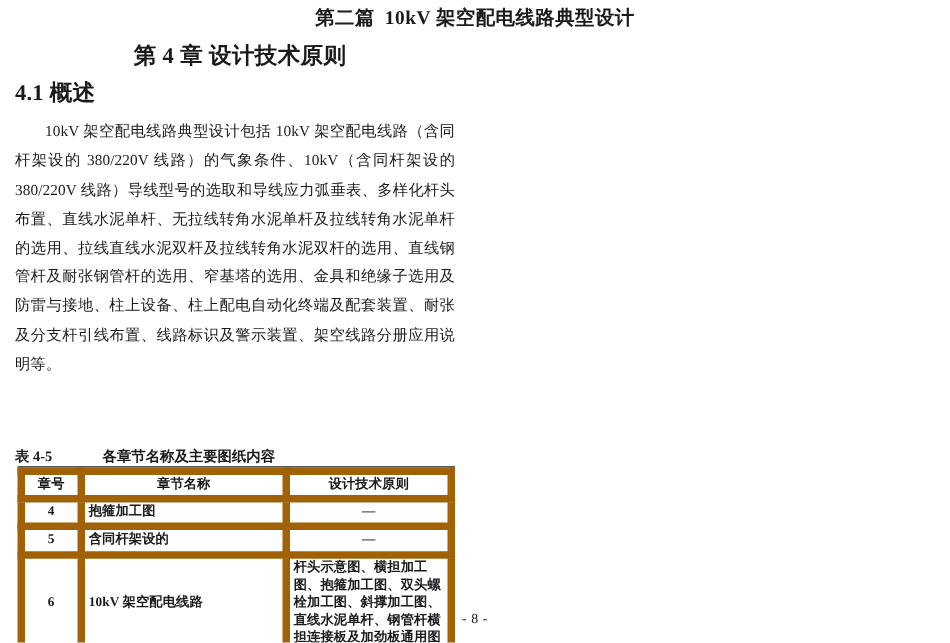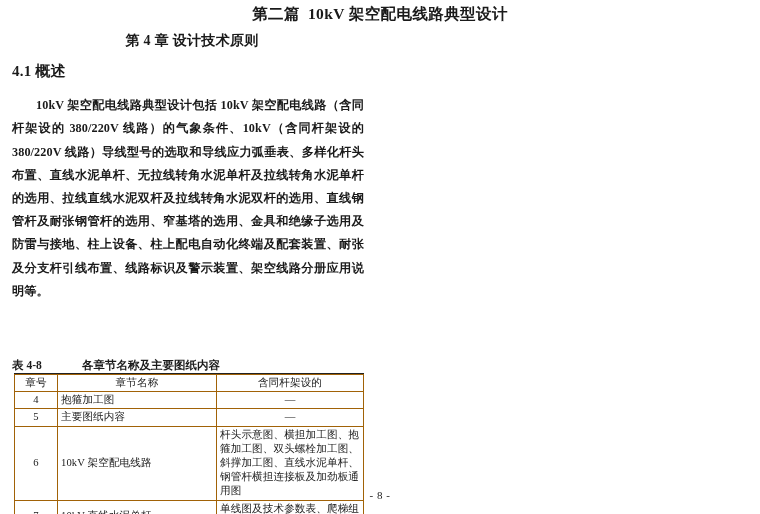--- a/index.html
+++ b/index.html
@@ -50,45 +50,45 @@
     font-family: "Liberation Serif", "DejaVu Serif", serif;
   }
   .book-title .gap { display: inline-block; width: 8px; }
 
   .chapter-title {
     position: absolute;
     left: 22px;
     top: 32px;
     width: 340px;
     text-align: center;
-    font-size: 14px;
+    font-size: 18px;
     font-weight: bold;
     letter-spacing: 0.3px;
   }
   .section-title {
     position: absolute;
     left: 12px;
     top: 62px;
-    font-size: 15px;
+    font-size: 18px;
     font-weight: bold;
     letter-spacing: 0.2px;
   }
 
   
   .para {
     position: absolute;
     left: 12px;
     width: 352px;
     font-size: 12.2px;
     line-height: 23.2px;
     text-align: justify;
     text-justify: inter-ideograph;
     letter-spacing: 0.1px;
   }
-  .para.p1 { top: 82px; text-indent: 24px; font-weight: bold; }
+  .para.p1 { top: 82px; text-indent: 24px; }
   .para.p2 { top: 290px; text-indent: 24px; }
   .para.p3 { top: 336px; text-indent: 24px; }
 
   
   .tbl-caption {
     position: absolute;
     left: 12px;
     top: 358px;
     width: 352px;
     font-size: 11.5px;
@@ -101,24 +101,24 @@
   
   table.doc-table {
     border-collapse: collapse;
     table-layout: fixed;
     font-size: 10.6px;
     line-height: 14.2px;
     width: 100%;
     letter-spacing: 0.1px;
   }
   table.doc-table td, table.doc-table th {
-    border: 1px solid #a16207;
+    border: 6px solid #a16207;
     padding: 1px 3px;
     vertical-align: middle;
-    font-weight: normal;
+    font-weight: bold;
   }
   .tbl-wrap {
     position: absolute;
     border-top: 1.6px solid #222;
     border-bottom: 1.6px solid #222;
   }
   .tbl-wrap.left-tbl {
     left: 14px;
     top: 373px;
     width: 350px;
@@ -150,42 +150,42 @@
   </div>
 
   <div class="col-left">
 
     <div class="chapter-title">第 4 章  设计技术原则</div>
     <div class="section-title">4.1  概述</div>
 
     <p class="para p1">10kV 架空配电线路典型设计包括 10kV 架空配电线路（含同杆架设的 380/220V 线路）的气象条件、10kV（含同杆架设的 380/220V 线路）导线型号的选取和导线应力弧垂表、多样化杆头布置、直线水泥单杆、无拉线转角水泥单杆及拉线转角水泥单杆的选用、拉线直线水泥双杆及拉线转角水泥双杆的选用、直线钢管杆及耐张钢管杆的选用、窄基塔的选用、金具和绝缘子选用及防雷与接地、柱上设备、柱上配电自动化终端及配套装置、耐张及分支杆引线布置、线路标识及警示装置、架空线路分册应用说明等。</p>
 
     <div class="tbl-caption">
-      <span class="cap-no">表 4-8</span>
+      <span class="cap-no">表 4-5</span>
       <span class="cap-title">各章节名称及主要图纸内容</span>
     </div>
 
     <div class="tbl-wrap left-tbl">
       <table class="doc-table">
         <thead>
           <tr>
             <th class="c-num">章号</th>
             <th class="c-name">章节名称</th>
-            <th class="c-desc">含同杆架设的</th>
+            <th class="c-desc">设计技术原则</th>
           </tr>
         </thead>
         <tbody>
             <tr>
               <td class="c-num">4</td>
               <td class="c-name">抱箍加工图</td>
               <td class="c-desc dash">—</td>
             </tr>
             <tr>
               <td class="c-num">5</td>
-              <td class="c-name">主要图纸内容</td>
+              <td class="c-name">含同杆架设的</td>
               <td class="c-desc dash">—</td>
             </tr>
             <tr>
               <td class="c-num">6</td>
               <td class="c-name">10kV 架空配电线路</td>
               <td class="c-desc">杆头示意图、横担加工图、抱箍加工图、双头螺栓加工图、斜撑加工图、直线水泥单杆、钢管杆横担连接板及加劲板通用图</td>
             </tr>
             <tr>
               <td class="c-num">7</td>
               <td class="c-name">10kV 直线水泥单杆</td>

